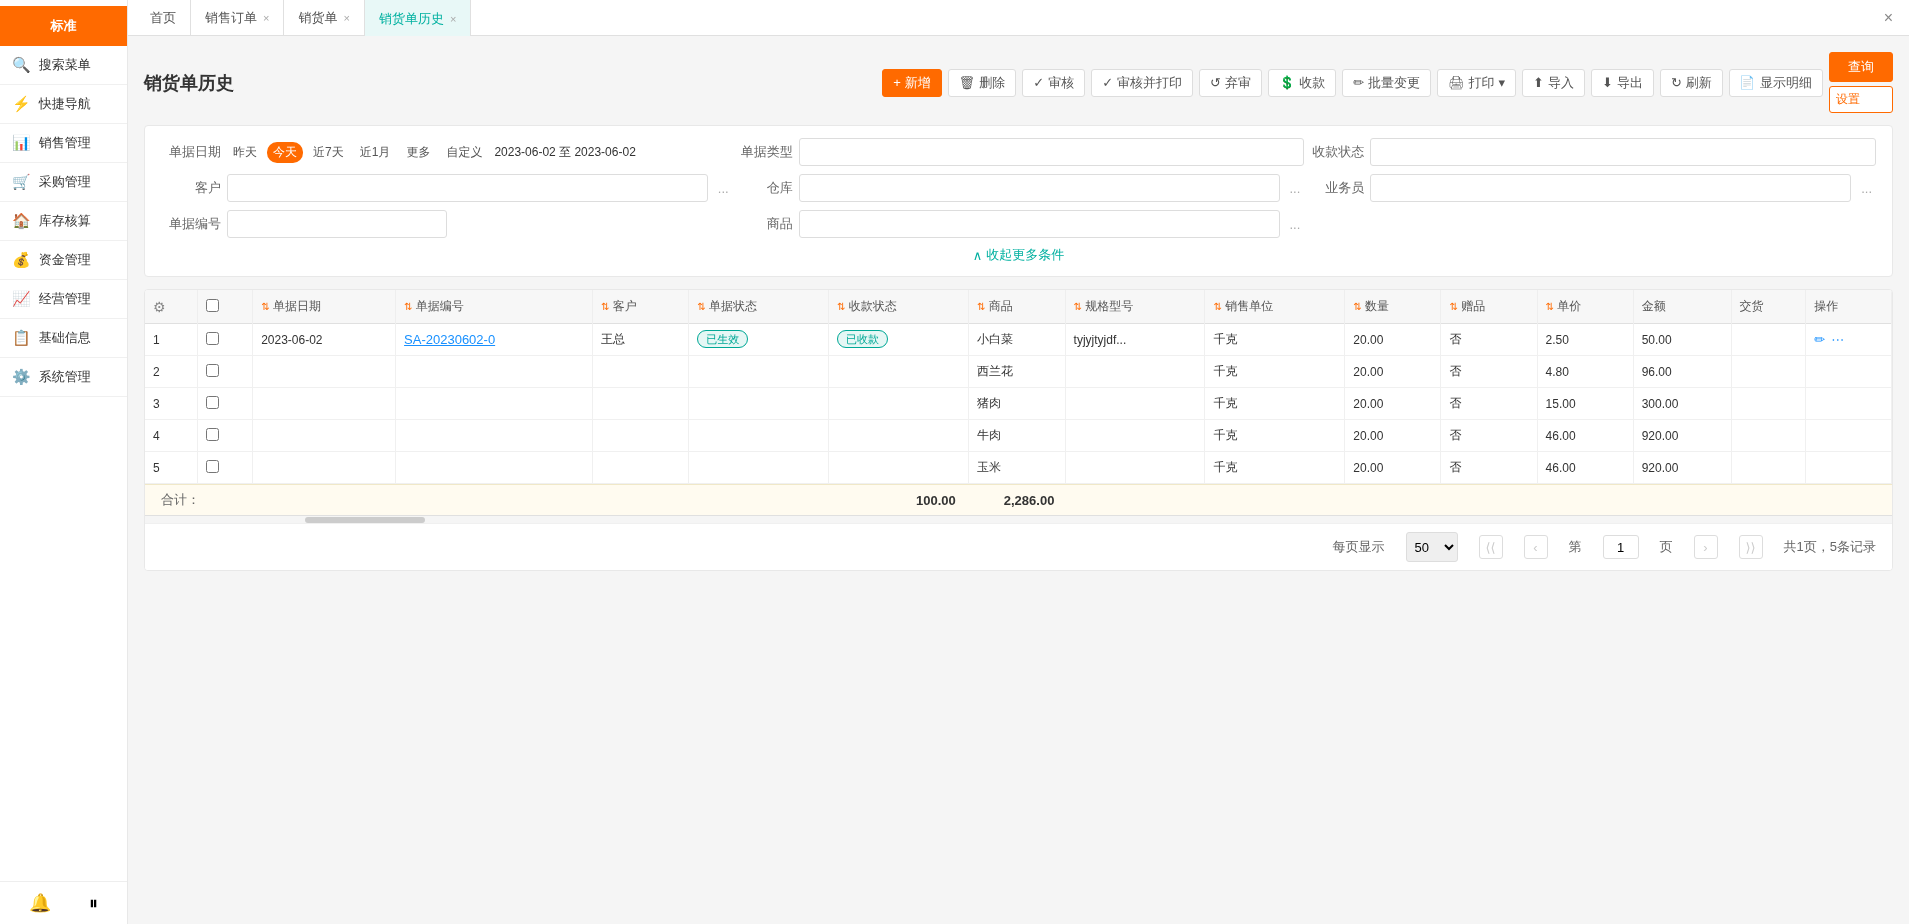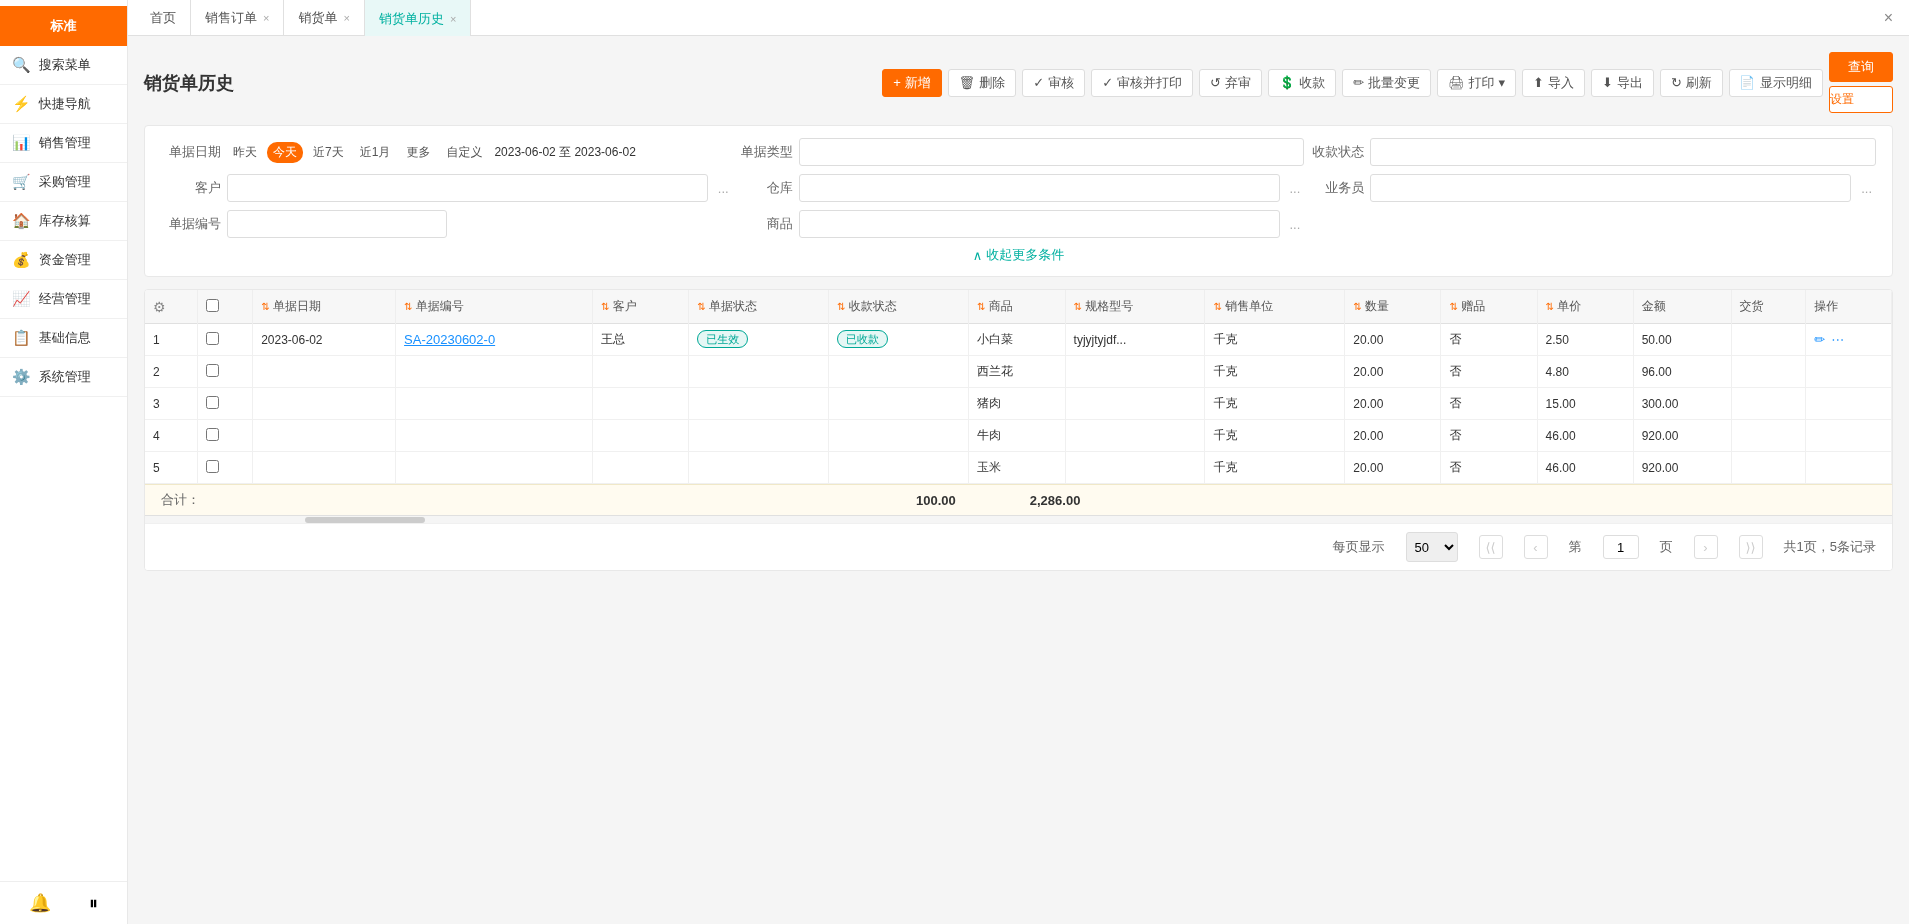--- a/index.html
+++ b/index.html
@@ -127,21 +127,21 @@
       background: #ff6a00;
       color: #fff;
       border-color: #ff6a00;
       padding: 5px 18px;
       font-size: 13px;
     }
     .btn-setting {
       background: #fff;
       color: #ff6a00;
       border-color: #ff6a00;
-      padding: 4px 0;
+      padding: 4px 6px;
       font-size: 12px;
     }
 
     
     .filter-panel {
       background: #fff;
       border: 1px solid #e8e8e8;
       border-radius: 4px;
       padding: 12px 16px;
       margin-bottom: 12px;
@@ -284,21 +284,21 @@
     .table-footer {
       background: #fffbf0;
       border-top: 1px solid #f0e8c8;
       display: flex;
       align-items: center;
       padding: 6px 16px;
       font-size: 13px;
     }
     .footer-label { color: #666; margin-right: 16px; }
     .footer-qty { margin-left: 700px; color: #333; font-weight: bold; }
-    .footer-amount { color: #333; font-weight: bold; margin-left: 74px; }
+    .footer-amount { color: #333; font-weight: bold; margin-left: 48px; }
 
     
     .pagination {
       display: flex;
       align-items: center;
       justify-content: flex-end;
       padding: 8px 16px;
       gap: 21px;
       background: #fff;
       border-top: 1px solid #f0f0f0;

